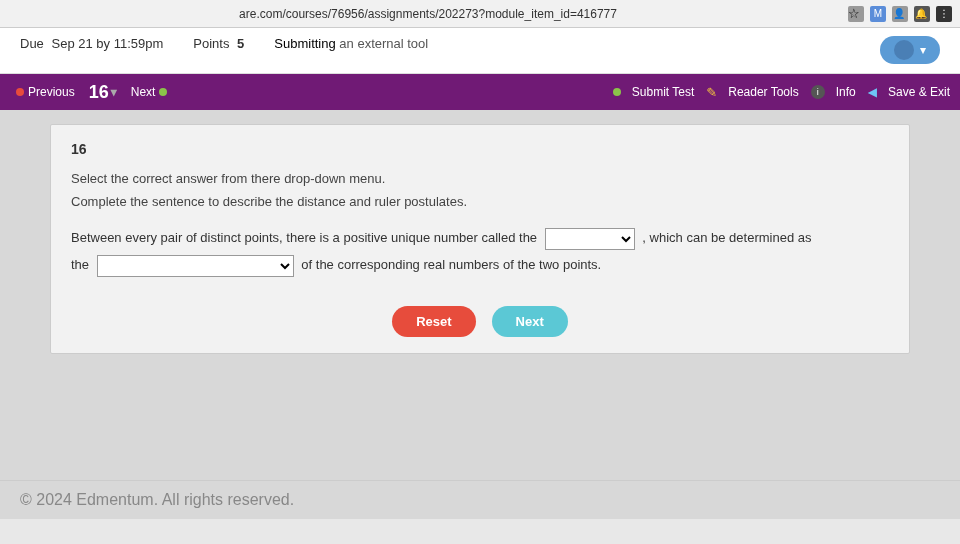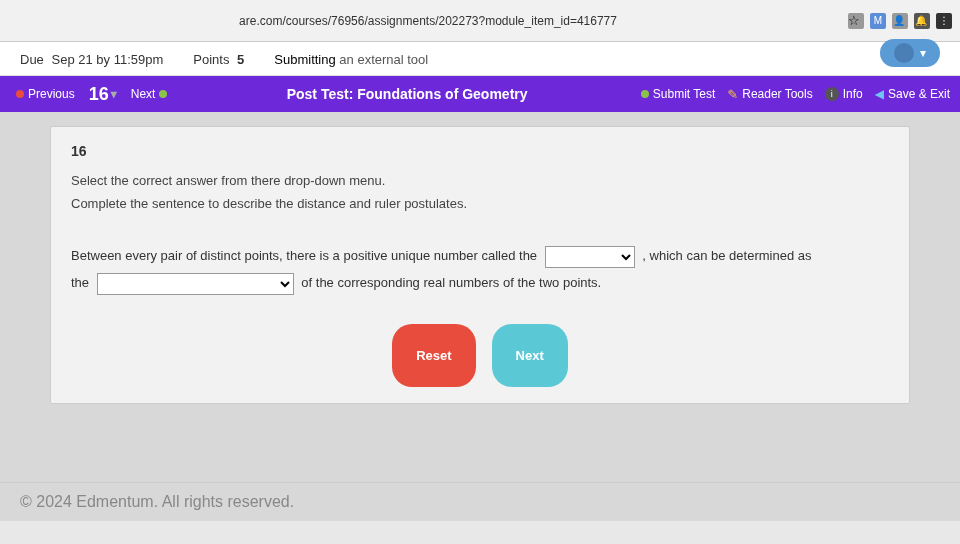--- a/index.html
+++ b/index.html
@@ -6,21 +6,21 @@
     body { font-family: Arial, sans-serif; background: #e8e8e8; font-size: 13px; }
 
     
     .browser-bar {
       background: #f1f1f1;
       border-bottom: 1px solid #ccc;
       padding: 4px 8px;
       display: flex;
       align-items: center;
       justify-content: space-between;
-      height: 42px;
+      height: 28px;
     }
     .browser-url {
       color: #333;
       font-size: 12px;
       flex: 1;
       text-align: center;
     }
     .browser-icons {
       display: flex;
       gap: 6px;
@@ -33,23 +33,23 @@
       border-radius: 2px;
       display: inline-block;
     }
 
     
     .assignment-bar {
       background: #fff;
       border-bottom: 1px solid #ddd;
       padding: 8px 20px;
       display: flex;
-      align-items: flex-end;
+      align-items: flex-start;
       gap: 30px;
-      height: 34px;
+      height: 46px;
     }
     .assignment-due {
       color: #333;
       font-size: 13px;
     }
     .assignment-points {
       color: #333;
       font-size: 13px;
     }
     .assignment-submitting {
@@ -73,21 +73,21 @@
     .avatar-icon {
       width: 20px;
       height: 20px;
       background: #4a7fb5;
       border-radius: 50%;
       display: inline-block;
     }
 
     
     .nav-toolbar {
-      background: #6d28d9;
+      background: #701a75;
       padding: 0 10px;
       display: flex;
       align-items: center;
       height: 36px;
       gap: 8px;
     }
     .nav-btn {
       color: #fff;
       background: none;
       border: none;
@@ -134,21 +134,21 @@
       margin-left: auto;
     }
     .toolbar-right-btn {
       color: #fff;
       background: none;
       border: none;
       cursor: pointer;
       font-size: 12px;
       display: flex;
       align-items: center;
-      gap: 4px;
+      gap: 11px;
     }
     .submit-dot {
       width: 8px;
       height: 8px;
       border-radius: 50%;
       background: #8bc34a;
       display: inline-block;
     }
     .reader-icon { color: #f0c040; font-size: 13px; }
     .info-icon {
@@ -186,21 +186,21 @@
       color: #333;
     }
 
     .instruction-text {
       color: #444;
       font-size: 13px;
       margin-bottom: 8px;
     }
 
     .sentence-row {
-      margin-top: 32px;
+      margin-top: 16px;
       color: #333;
       font-size: 13px;
       line-height: 2;
     }
 
     .inline-select {
       display: inline-block;
       border: 1px solid #999;
       background: #fff;
       padding: 1px 4px;
@@ -216,21 +216,21 @@
       justify-content: center;
       gap: 16px;
       margin-top: 28px;
     }
 
     .reset-btn {
       background: #e74c3c;
       color: white;
       border: none;
       border-radius: 20px;
-      padding: 24px 24px;
+      padding: 8px 24px;
       font-size: 13px;
       cursor: pointer;
       font-weight: bold;
     }
 
     .next-btn {
       background: #5bc8d5;
       color: white;
       border: none;
       border-radius: 20px;
@@ -292,21 +292,20 @@
   <div class="nav-number">
     <span>16</span>
     <span class="nav-chevron">▾</span>
   </div>
 
   <button class="nav-btn">
     <span>Next</span>
     <span class="dot"></span>
   </button>
 
-  <div class="test-title">Post Test: Foundations of Geometry</div>
 
   <div class="toolbar-right">
     <button class="toolbar-right-btn">
       <span class="submit-dot"></span>
       <span>Submit Test</span>
     </button>
     <button class="toolbar-right-btn">
       <span class="reader-icon">✎</span>
       <span>Reader Tools</span>
     </button>

